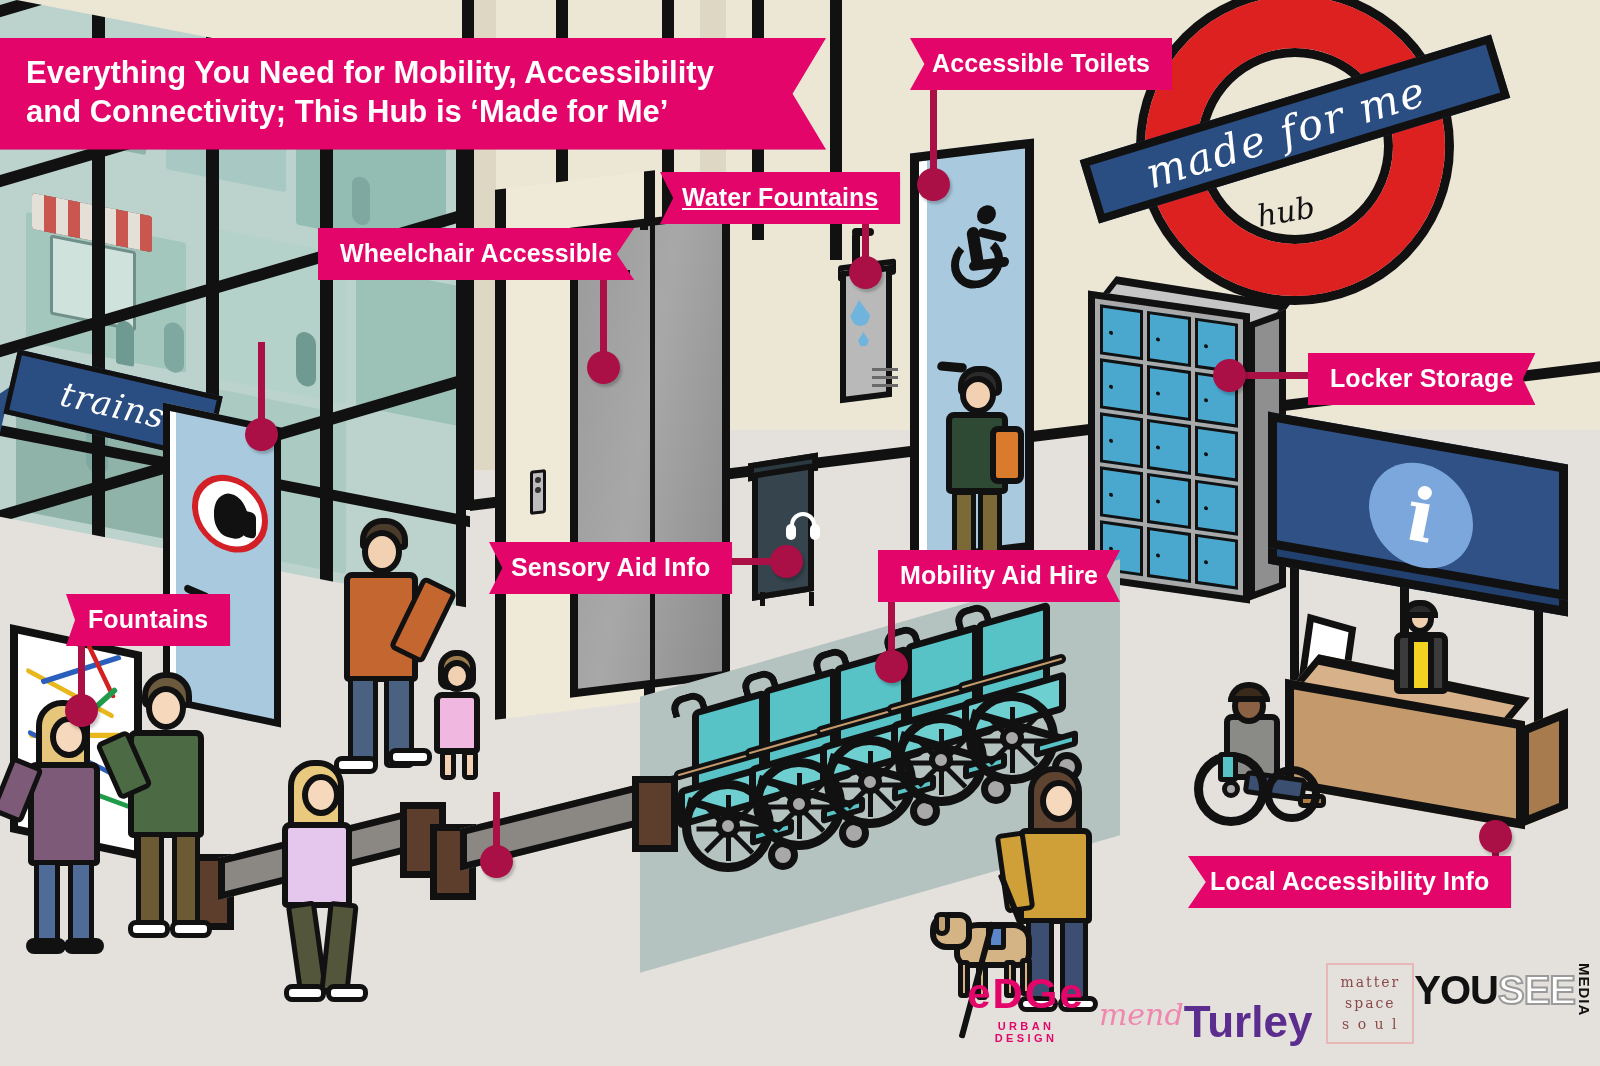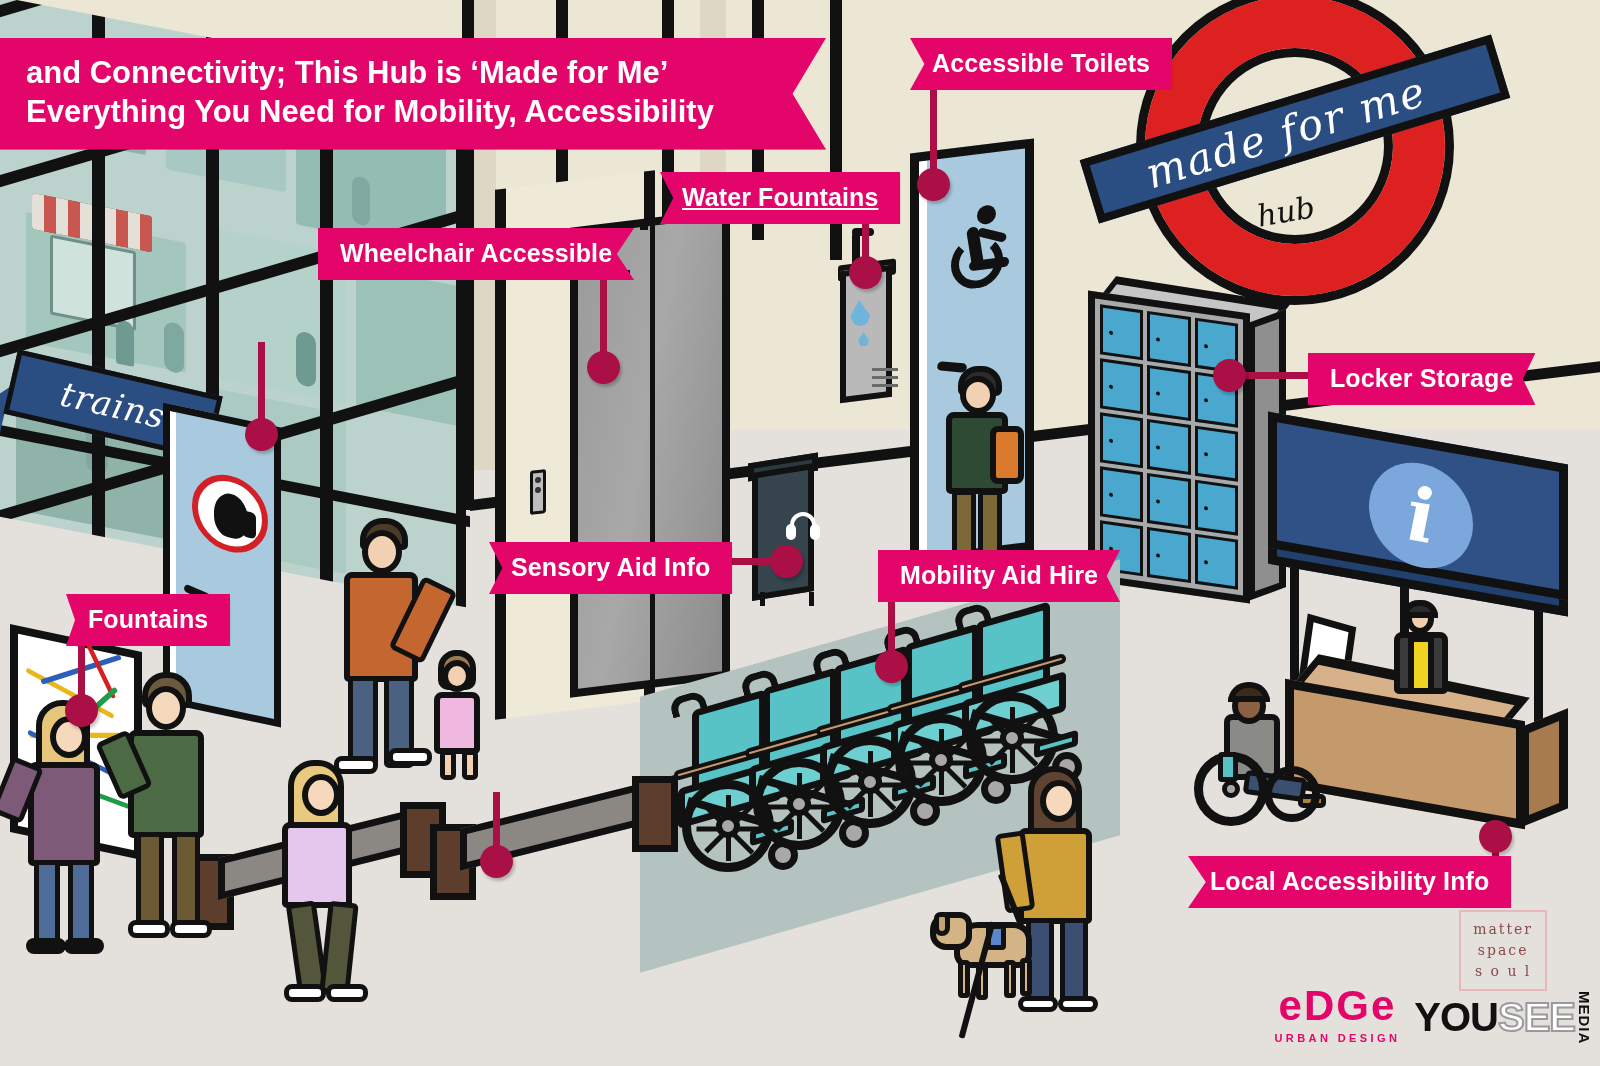--- a/index.html
+++ b/index.html
@@ -452,21 +452,21 @@
   .logo-yousee .see { color:#fff; -webkit-text-stroke:2px #9a9a9a; font-weight:bold; font-size:40px; letter-spacing:-1px;}
   .logo-yousee .media {
     color:#111; font-weight:bold; font-size:15px; letter-spacing:1px;
     writing-mode: vertical-rl; margin-left:2px;
   }
   .logo-mss {
     border:2px solid #e8b7b7; padding:7px 12px; text-align:center;
     font-family:"DejaVu Serif", serif; color:#8a4a4a; font-size:14px;
     letter-spacing:2px; line-height:1.5;
   }
-  .stack { display:flex; flex-direction:column; align-items:center; }
+  .stack { display:flex; align-items:flex-start; }
 </style>
 </head>
 <body>
 
 <div id="stage">
 
   <div class="backwall"></div>
   <div class="floor"></div>
 
   <div class="windowwall">
@@ -806,22 +806,22 @@
     <div class="dog-harness" style="left:54px;top:18px;"></div>
     <div class="dog-leg" style="left:26px;top:54px;"></div>
     <div class="dog-leg" style="left:44px;top:56px;"></div>
     <div class="dog-leg" style="left:72px;top:54px;"></div>
     <div class="dog-leg" style="left:88px;top:52px;"></div>
   </div>
   <div class="cane" style="left:974px;top:920px;width:6px;height:120px;transform:rotate(15deg);"></div>
   <div class="cane" style="left:1008px;top:872px;width:6px;height:56px;transform:rotate(-22deg);background:#111;"></div>
 
   <div class="title-banner">
+    <div>Everything You Need for Mobility, Accessibility</div>
     <div>and Connectivity; This Hub is ‘Made for Me’</div>
-    <div>Everything You Need for Mobility, Accessibility</div>
   </div>
 
   <div class="leader-v" style="left:258px;top:342px;height:98px;"></div>
   <div class="leader-dot" style="left:245px;top:418px;"></div>
 
   <div class="leader-v" style="left:600px;top:274px;height:98px;"></div>
   <div class="leader-dot" style="left:587px;top:351px;"></div>
   <div class="ribbon notch-right" style="left:318px;top:228px;">Wheelchair Accessible</div>
 
   <div class="leader-v" style="left:862px;top:218px;height:62px;"></div>
@@ -852,20 +852,24 @@
   <div class="leader-dot" style="left:480px;top:845px;"></div>
 
   <div class="leader-v" style="left:1492px;top:826px;height:60px;"></div>
   <div class="leader-dot" style="left:1479px;top:820px;"></div>
   <div class="ribbon notch-left" style="left:1188px;top:856px;">Local Accessibility Info</div>
 
   <div class="logobar">
     <div class="logo-edge">
       <div class="mark">eDGe</div>
       <div class="sub">URBAN DESIGN</div>
+    </div>
+    <div class="stack">
+      <div class="logo-mend">mend</div>
+      <div class="logo-turley">Turley</div>
     </div>
     <div class="stack">
       <div class="logo-mss">
         <div>matter</div>
         <div>space</div>
         <div>s o u l</div>
       </div>
       <div class="logo-yousee">
         <span class="you">YOU</span>
         <span class="see">SEE</span>

